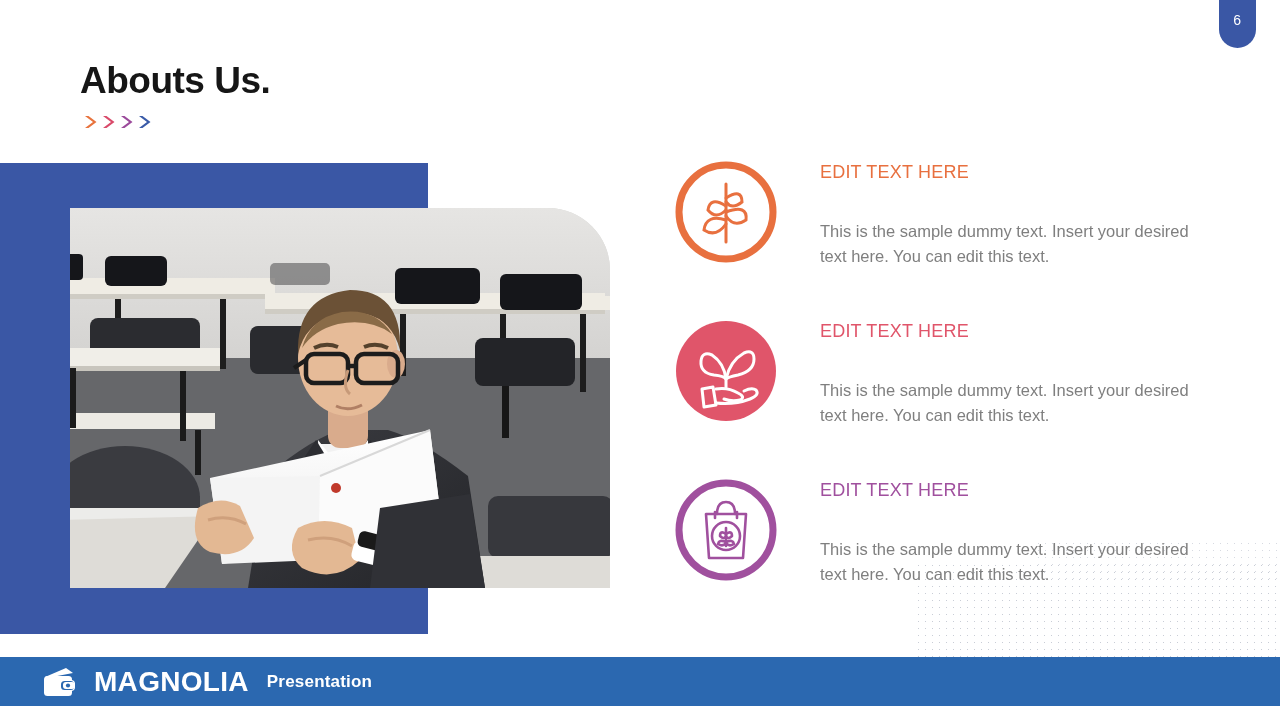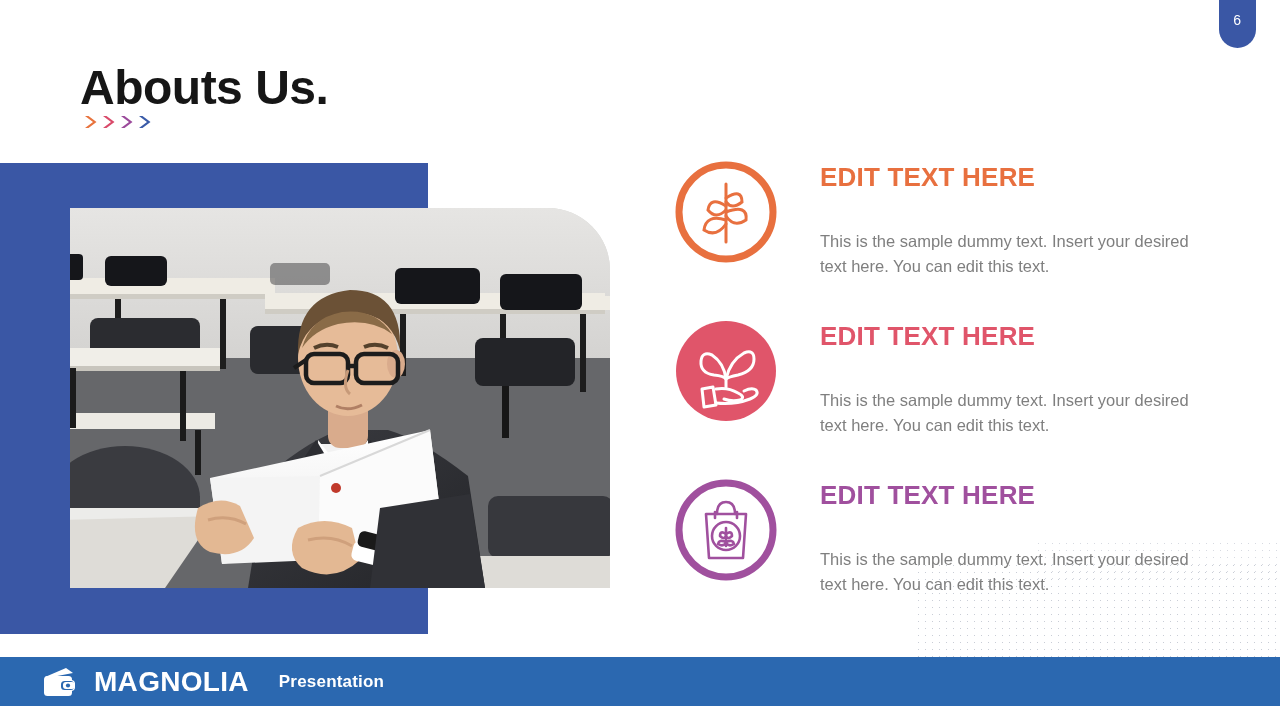--- a/index.html
+++ b/index.html
@@ -30,21 +30,21 @@
     align-items: center;
     justify-content: center;
     padding-bottom: 8px;
     letter-spacing: .5px;
   }
 
   
   .title {
     position: absolute;
     left: 80px; top: 60px;
-    font-size: 48px;
+    font-size: 37px;
     font-weight: bold;
     color: #161616;
     letter-spacing: -0.5px;
   }
   .chevrons {
     position: absolute;
     left: 82px; top: 113px;
     display: flex;
     gap: 0px;
     align-items: center;
@@ -86,22 +86,22 @@
     left: 0; top: 6px;
     width: 108px; height: 108px;
   }
   .feature-icon svg { display: block; }
   .feature-text {
     position: absolute;
     left: 148px; top: 10px;
     width: 378px;
   }
   .feature-heading {
-    font-size: 26px;
-    font-weight: bold;
+    font-size: 18px;
+    font-weight: normal;
     letter-spacing: .2px;
     margin-bottom: 12px;
   }
   .feature-body {
     font-size: 16.5px;
     line-height: 25px;
     color: #7f7f7f;
     margin-top: 36px;
   }
 
@@ -140,21 +140,21 @@
     display: block;
   }
   .footer-brand {
     margin-left: 16px;
     color: #ffffff;
     font-size: 28px;
     font-weight: bold;
     letter-spacing: .3px;
   }
   .footer-sub {
-    margin-left: 30px;
+    margin-left: 18px;
     color: #ffffff;
     font-size: 17px;
     font-weight: bold;
     letter-spacing: .2px;
     text-align: right;
   }
 </style>
 </head>
 <body>
 

